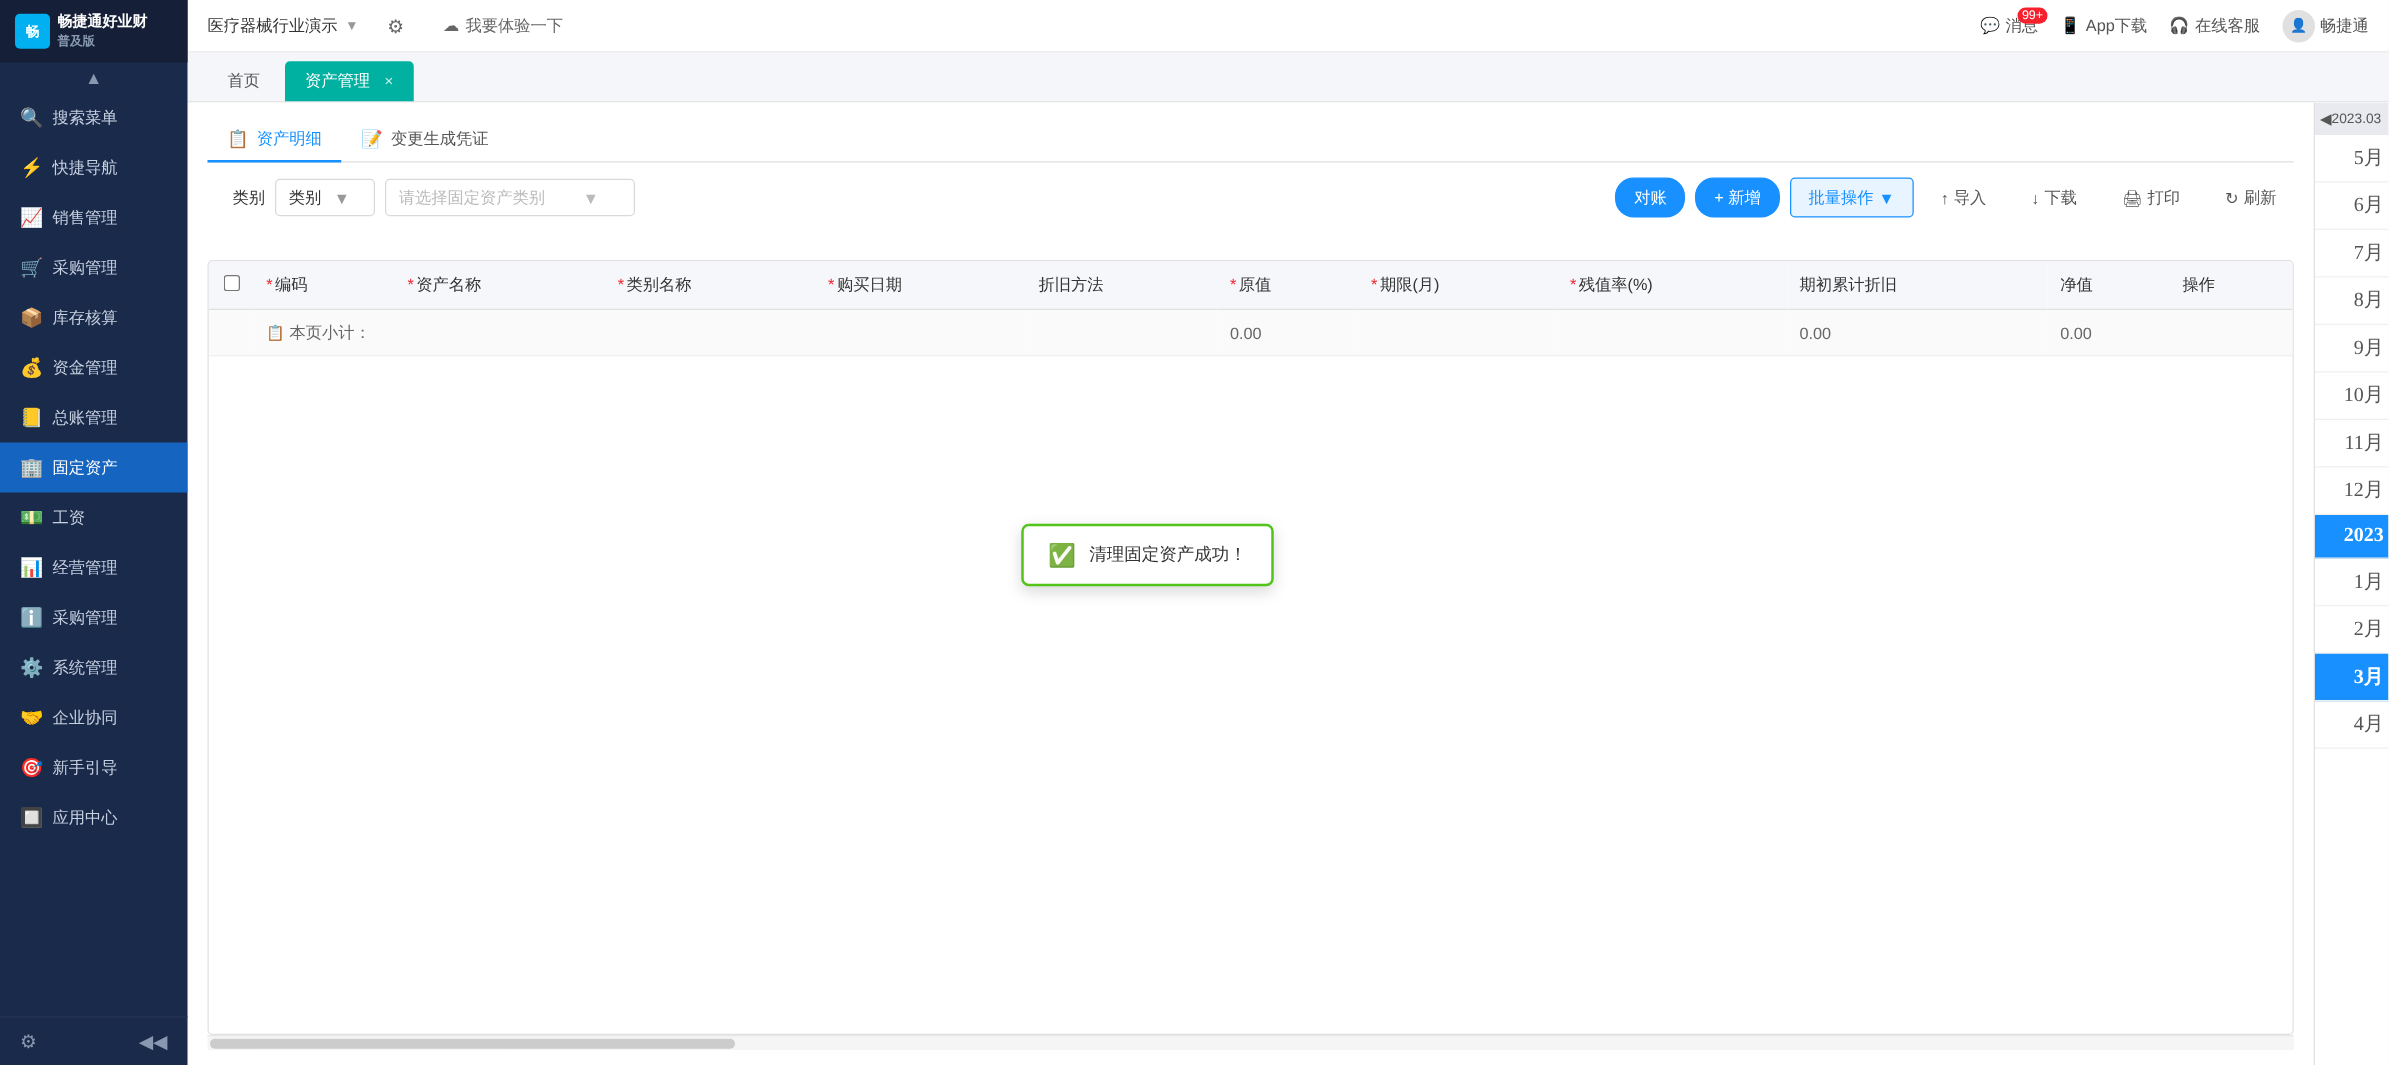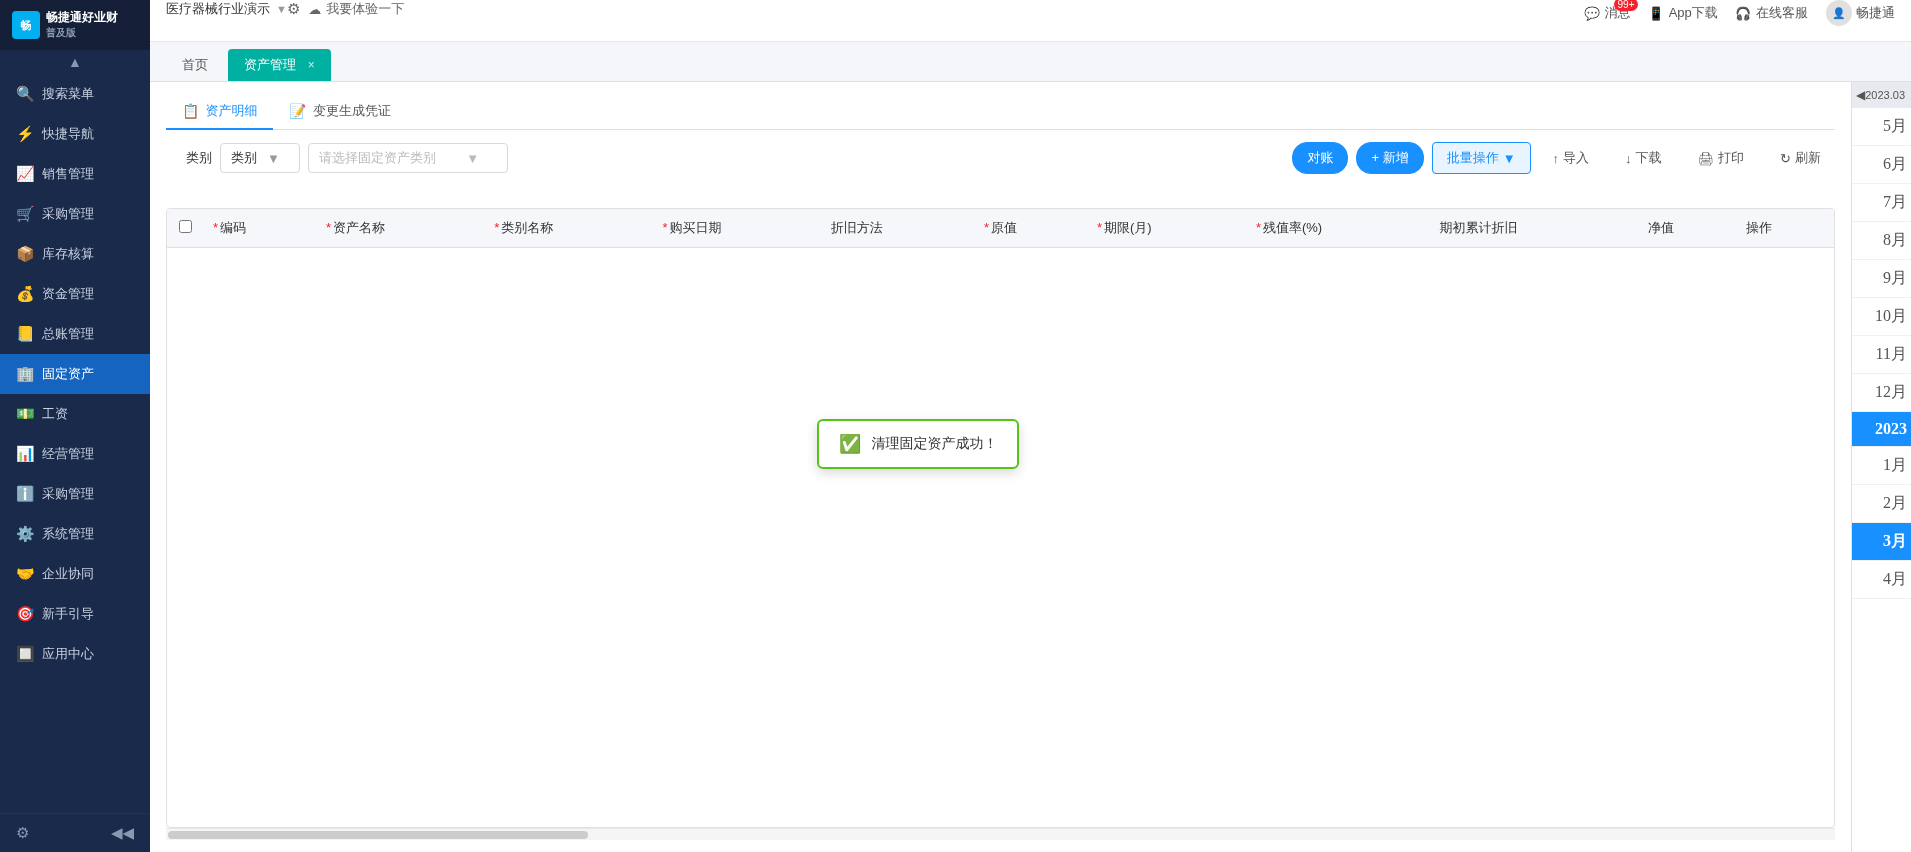--- a/index.html
+++ b/index.html
@@ -63,24 +63,24 @@
       display: flex;
       flex-direction: column;
       overflow: hidden;
     }
 
     
     .topbar {
       background: #fff;
       height: 42px;
       display: flex;
-      align-items: flex-start;
+      align-items: center;
       padding: 0 16px;
       border-bottom: 1px solid #e8e8e8;
-      gap: 0;
+      gap: 23px;
       flex-shrink: 0;
     }
     .topbar-company {
       display: flex; align-items: center; gap: 6px;
       font-size: 13px; color: #333; cursor: pointer;
     }
     .topbar-company .chevron { color: #999; font-size: 11px; }
     .topbar-settings { color: #666; cursor: pointer; font-size: 15px; }
     .topbar-experience {
       display: flex; align-items: center; gap: 5px;
@@ -492,20 +492,33 @@
               <th><span class="required">*</span>原值</th>
               <th><span class="required">*</span>期限(月)</th>
               <th><span class="required">*</span>残值率(%)</th>
               <th>期初累计折旧</th>
               <th>净值</th>
               <th>操作</th>
             </tr>
           </thead>
           <tbody id="table-body">
 
+              <tr class="subtotal-row">
+  <td></td>
+  <td colspan="4">
+    <span style="color:#1890ff;font-size:12px;">📋</span> 本页小计：
+  </td>
+  <td></td>
+  <td>0.00</td>
+  <td></td>
+  <td></td>
+  <td>0.00</td>
+  <td>0.00</td>
+  <td></td>
+</tr>
             </tbody>
         </table>
 
         <div class="toast">
           <span class="toast-icon">✅</span>
           <span>清理固定资产成功！</span>
         </div>
       </div>
 
       <div class="scrollbar-area">

